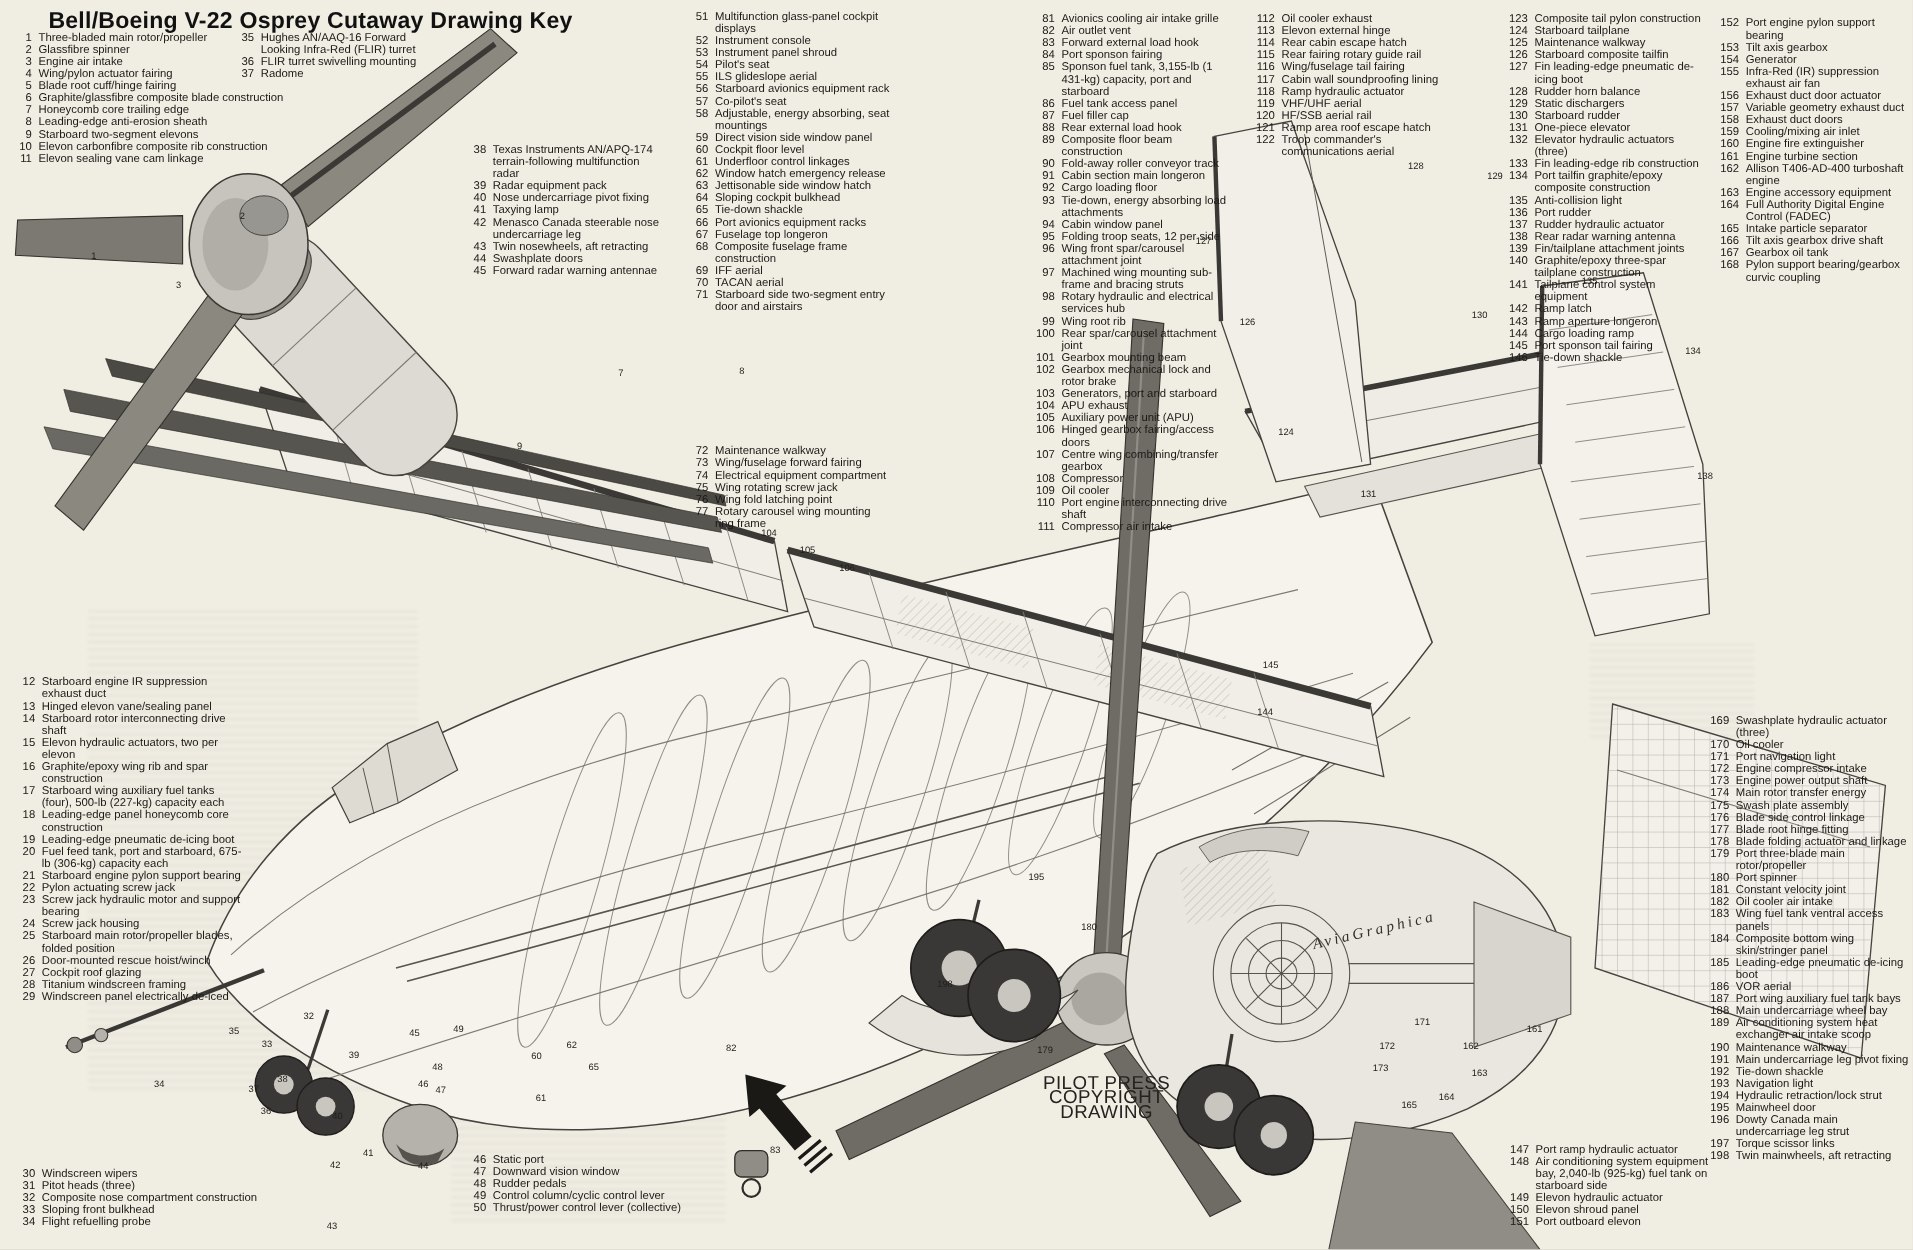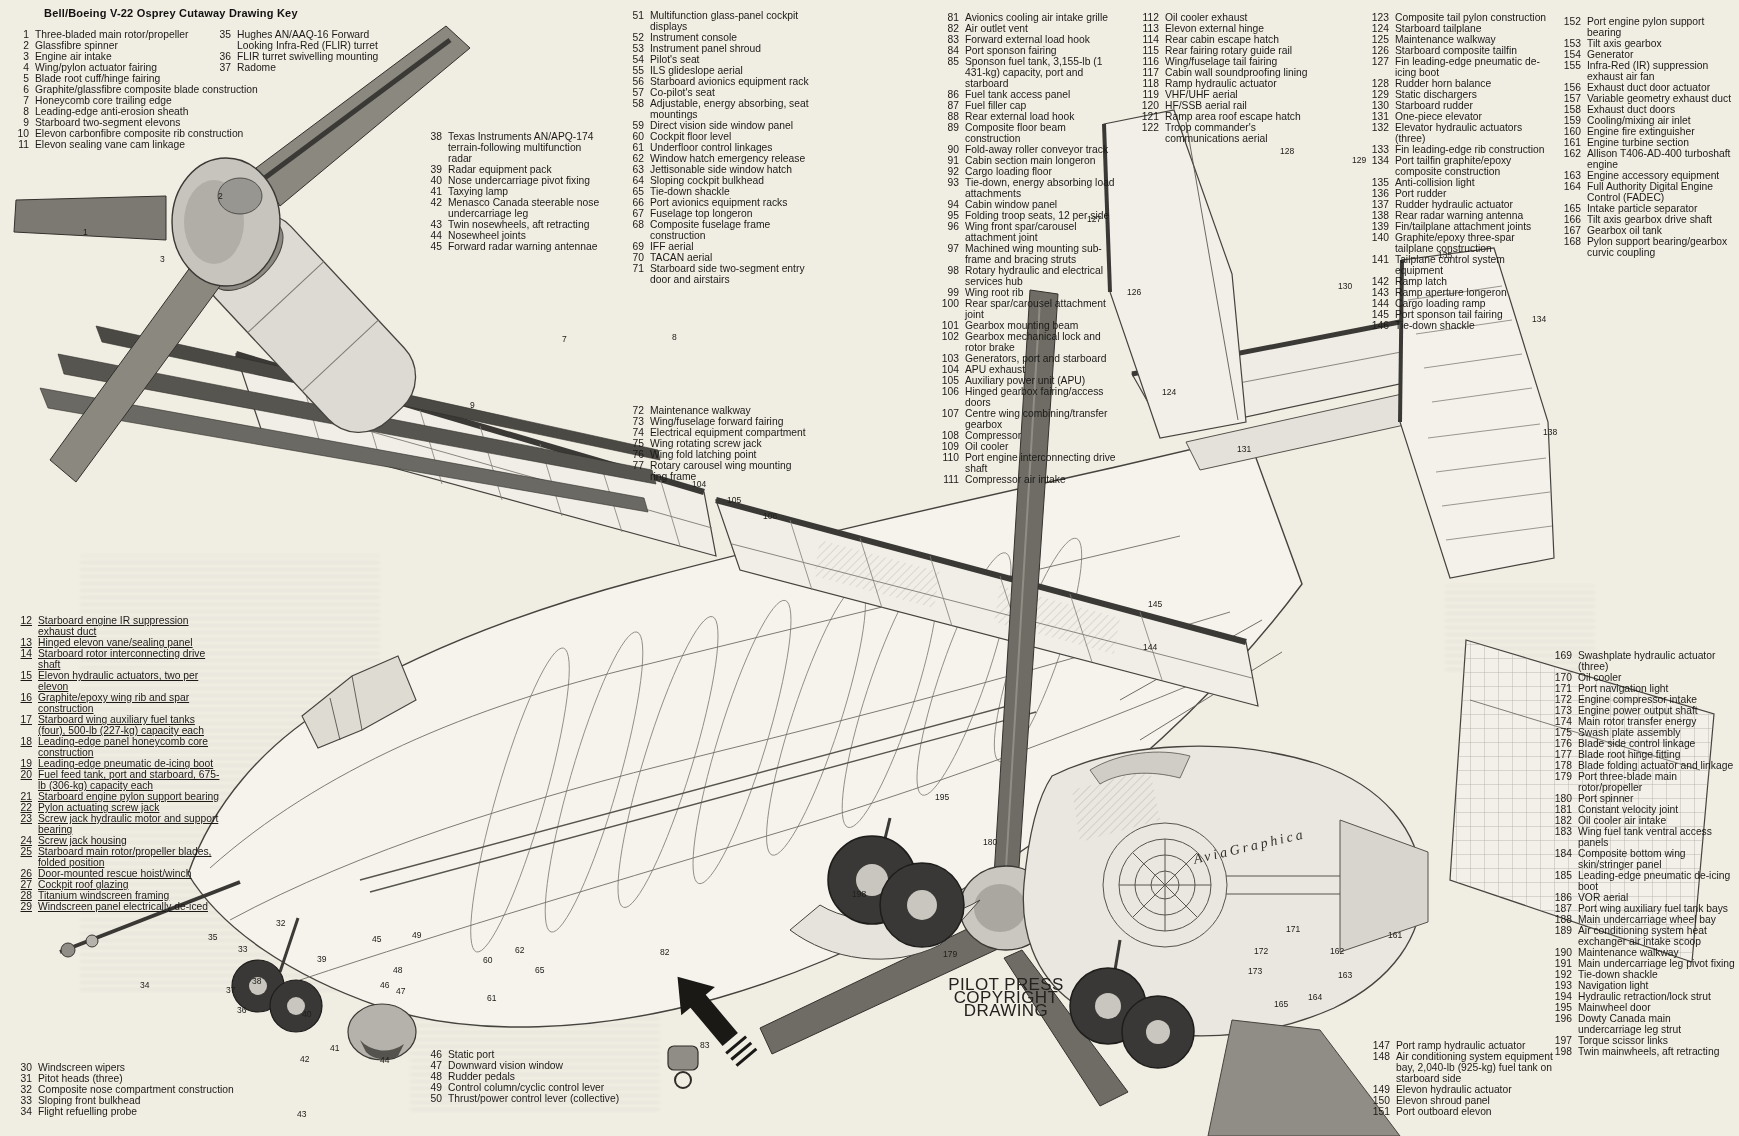--- a/index.html
+++ b/index.html
@@ -6,21 +6,21 @@
   #page{
     position:relative;width:1739px;height:1136px;overflow:hidden;
     background:#f0ede3;
     font-family:"Liberation Sans","DejaVu Sans",sans-serif;
     color:#1b1a17;
   }
   #cutaway{position:absolute;inset:0;z-index:1;}
   .bleed{position:absolute;z-index:0;background:repeating-linear-gradient(0deg,transparent 0 4px,#6b6861 4px 7px);opacity:.05;filter:blur(1.5px);}
   #page-title{
     position:absolute;left:44px;top:7px;z-index:3;margin:0;
-    font-size:11px;font-weight:bold;letter-spacing:.2px;color:#111;
+    font-size:21px;font-weight:bold;letter-spacing:.2px;color:#111;
   }
   ol.key{
     position:absolute;z-index:3;margin:0;padding:0;list-style:none;
     font-size:10.3px;line-height:11px;color:#1b1a17;
   }
   ol.key li{display:grid;grid-template-columns:24px 1fr;column-gap:6px;}
   ol.key .num{text-align:right;}
   #credit{
     position:absolute;left:946px;top:978px;width:120px;z-index:3;
     text-align:center;font-size:17px;line-height:13px;color:#23221f;letter-spacing:.4px;
@@ -372,21 +372,21 @@
       <li>
         <span class="num">42</span>
         <span class="lbl">Menasco Canada steerable nose undercarriage leg</span>
       </li>
       <li>
         <span class="num">43</span>
         <span class="lbl">Twin nosewheels, aft retracting</span>
       </li>
       <li>
         <span class="num">44</span>
-        <span class="lbl">Nosewheel joints</span>
+        <span class="lbl">Swashplate doors</span>
       </li>
       <li>
         <span class="num">45</span>
         <span class="lbl">Forward radar warning antennae</span>
       </li>
     </ol>
 <ol class="key" style="left:620px; top:10px;   width:190px;">
       <li>
         <span class="num">51</span>
         <span class="lbl">Multifunction glass-panel cockpit displays</span>
@@ -953,21 +953,21 @@
       </li>
       <li>
         <span class="num">197</span>
         <span class="lbl">Torque scissor links</span>
       </li>
       <li>
         <span class="num">198</span>
         <span class="lbl">Twin mainwheels, aft retracting</span>
       </li>
     </ol>
-<ol class="key" style="left:8px;   top:615px;  width:215px;text-decoration:underline;">
+<ol class="key" style="left:8px;   top:615px;  width:215px;">
       <li>
         <span class="num">12</span>
         <span class="lbl">Starboard engine IR suppression exhaust duct</span>
       </li>
       <li>
         <span class="num">13</span>
         <span class="lbl">Hinged elevon vane/sealing panel</span>
       </li>
       <li>
         <span class="num">14</span>

